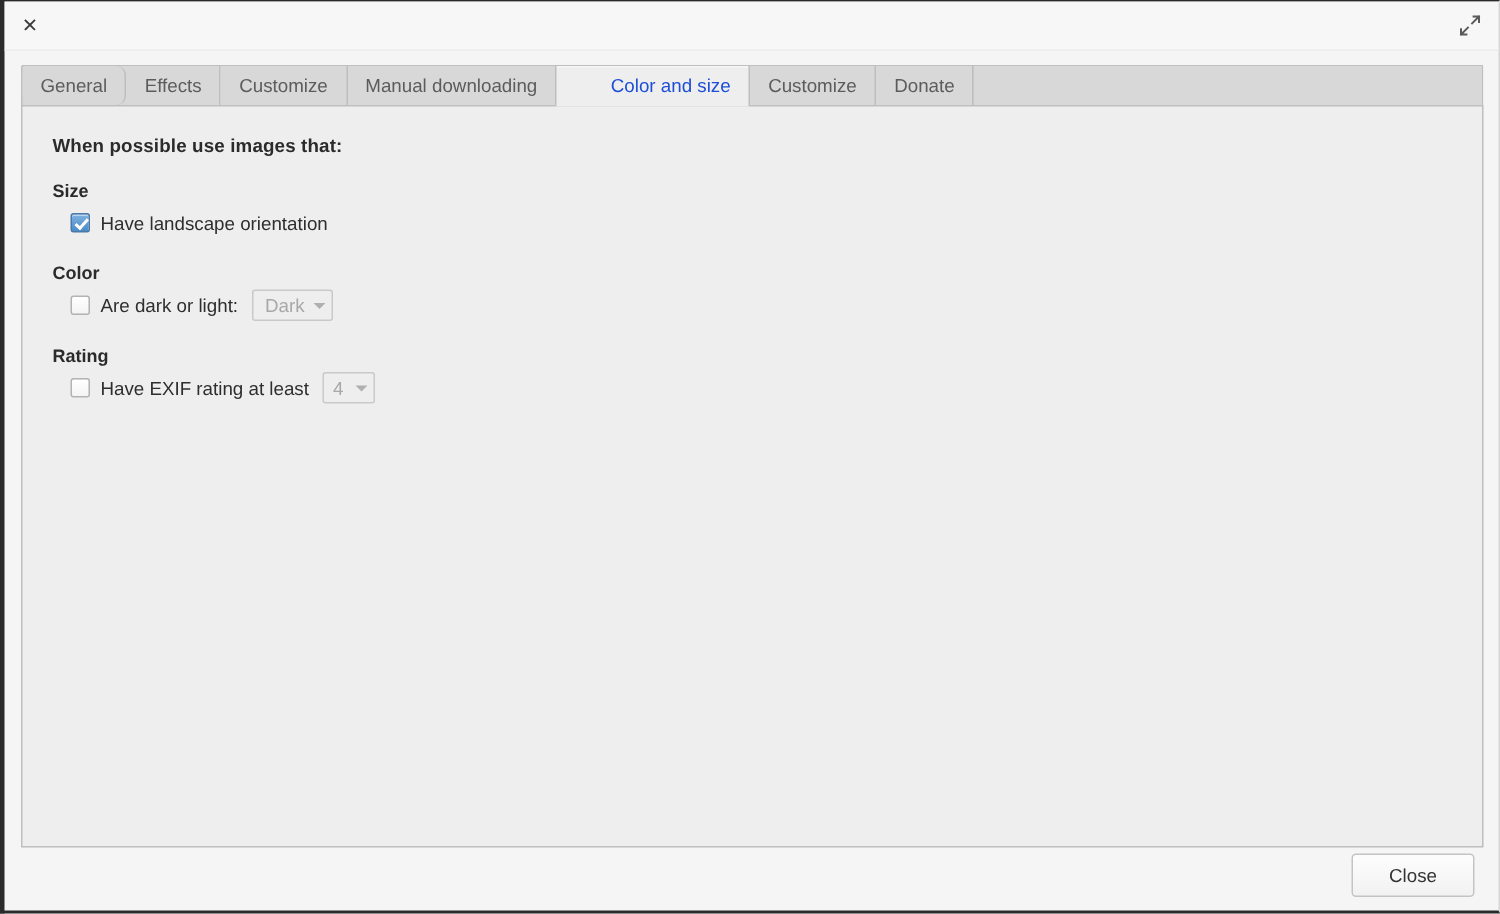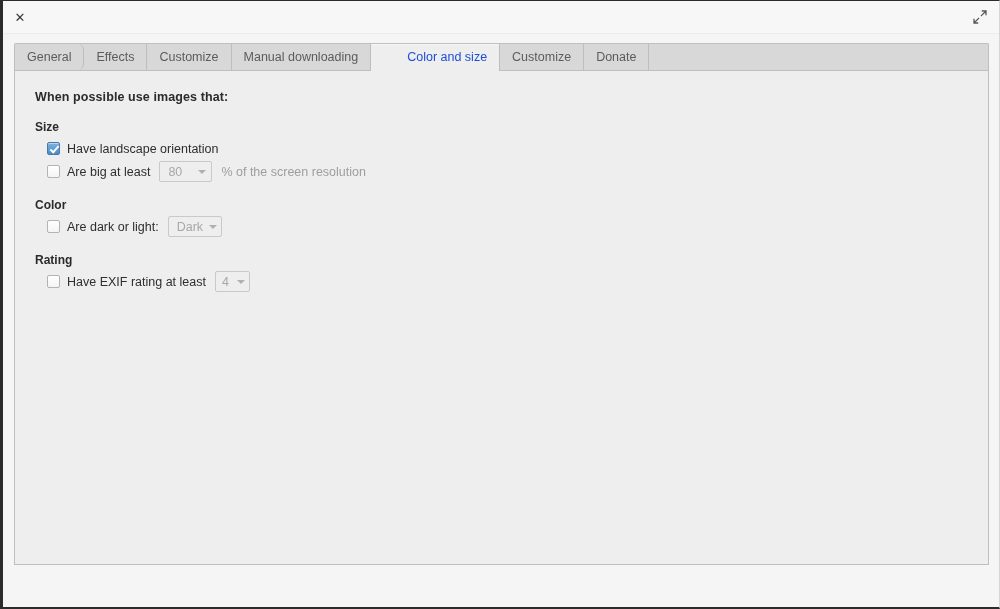--- a/index.html
+++ b/index.html
@@ -327,29 +327,20 @@
     <div class="intro">When possible use images that:</div>
 
     <div class="group">
       <div class="group-title">Size</div>
 
       <div class="row">
         <span class="cb checked"></span>
         <span class="cb-label">Have landscape orientation</span>
       </div>
 
-      <div class="row">
-        <span class="cb"></span>
-        <span class="cb-label">Are big at least</span>
-        <span class="combo combo-80">
-          <span class="combo-val">80</span>
-          <span class="arrow"></span>
-        </span>
-        <span class="suffix">% of the screen resolution</span>
-      </div>
     </div>
 
     <div class="group">
       <div class="group-title">Color</div>
 
       <div class="row">
         <span class="cb"></span>
         <span class="cb-label">Are dark or light:</span>
         <span class="combo combo-dark">
           <span class="combo-val">Dark</span>
@@ -367,14 +358,17 @@
         <span class="cb-label">Have EXIF rating at least</span>
         <span class="combo combo-rating">
           <span class="combo-val">4</span>
           <span class="arrow"></span>
         </span>
       </div>
     </div>
 
   </div>
 
+  <div class="footer">
+    <button class="btn-close">Close</button>
+  </div>
 
 </div>
 
 </body></html>

